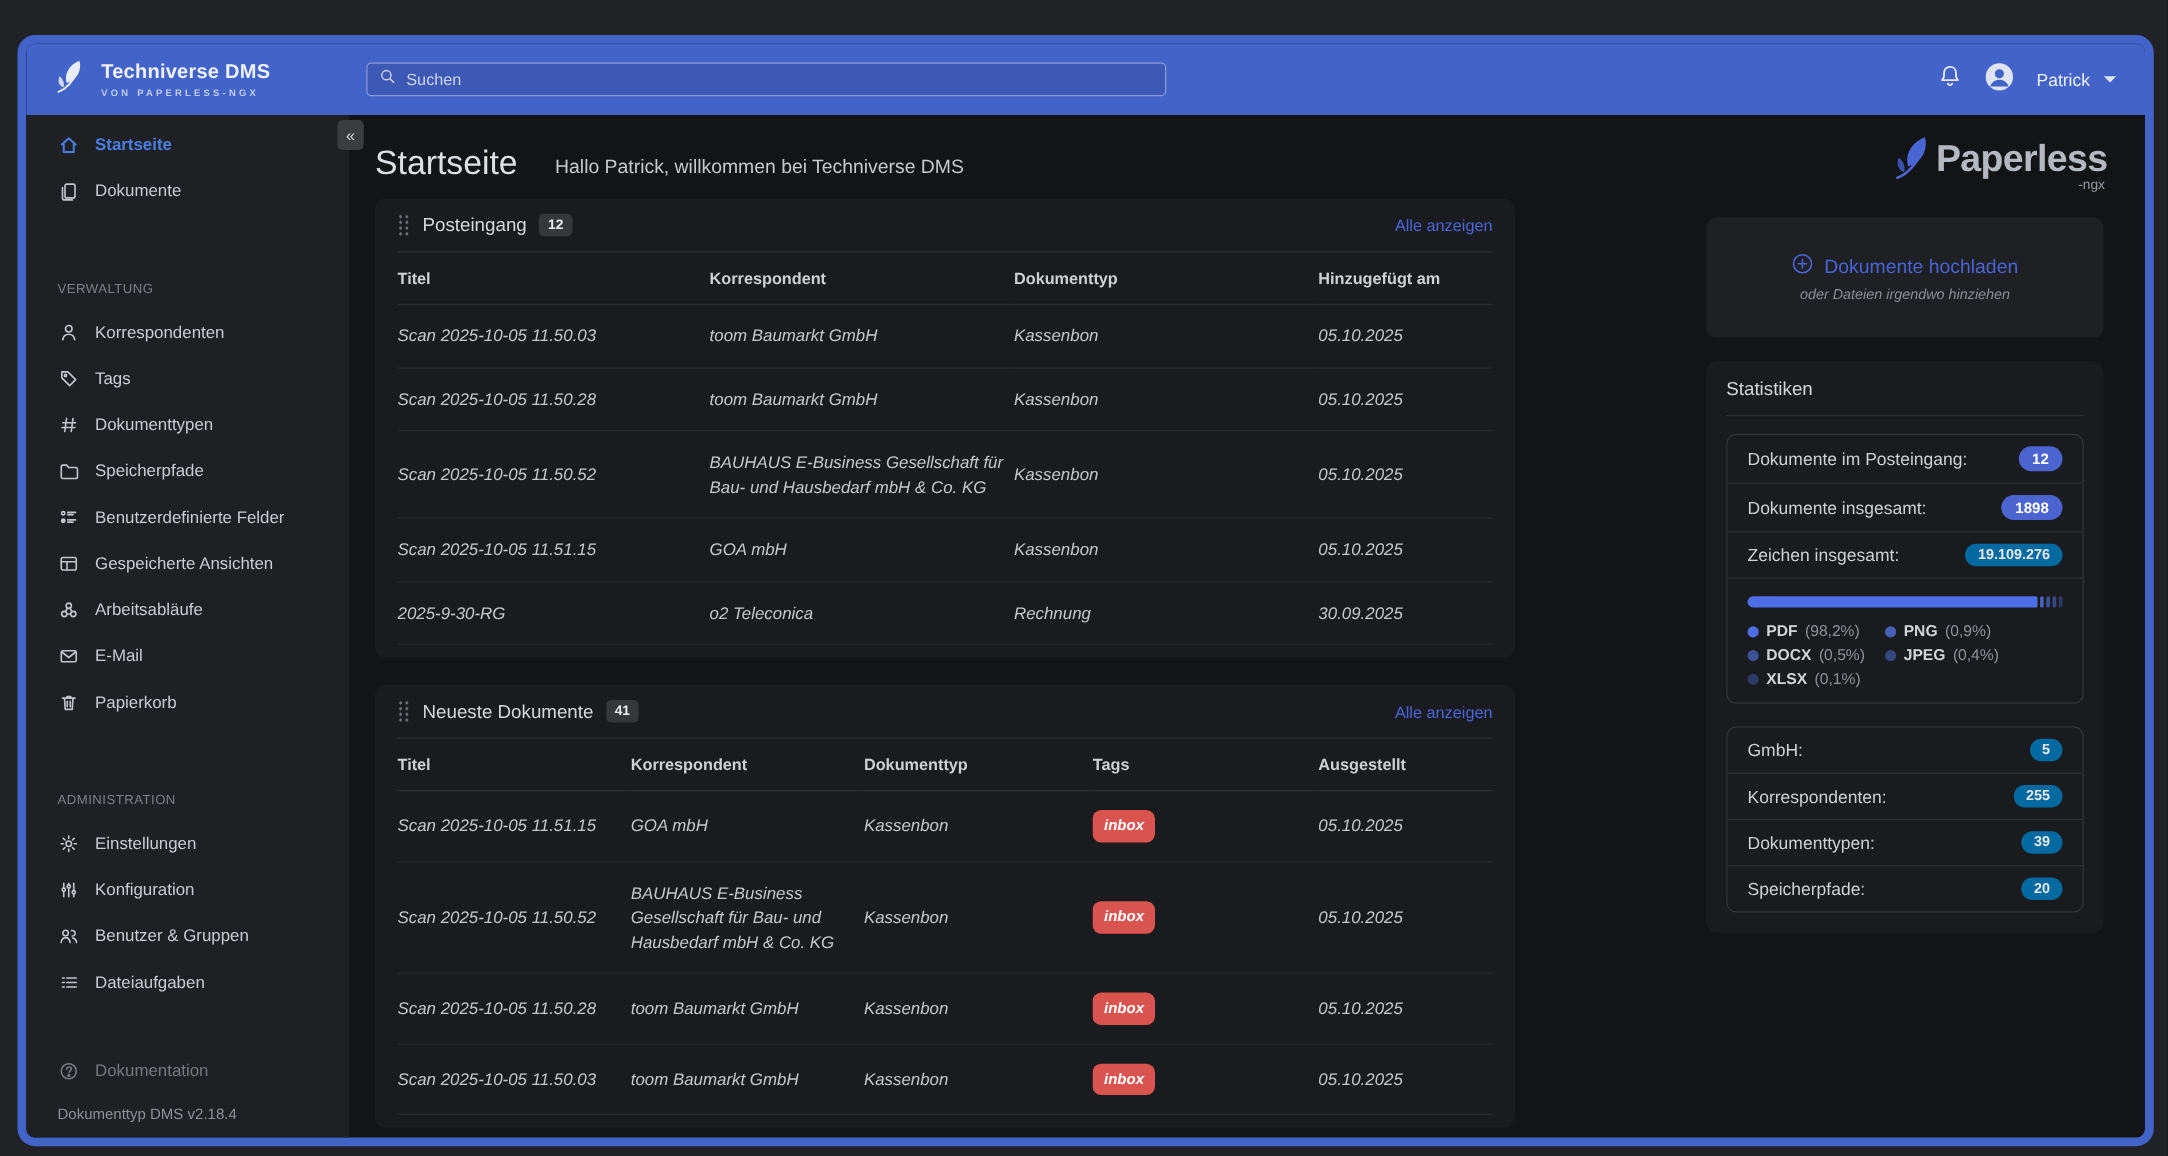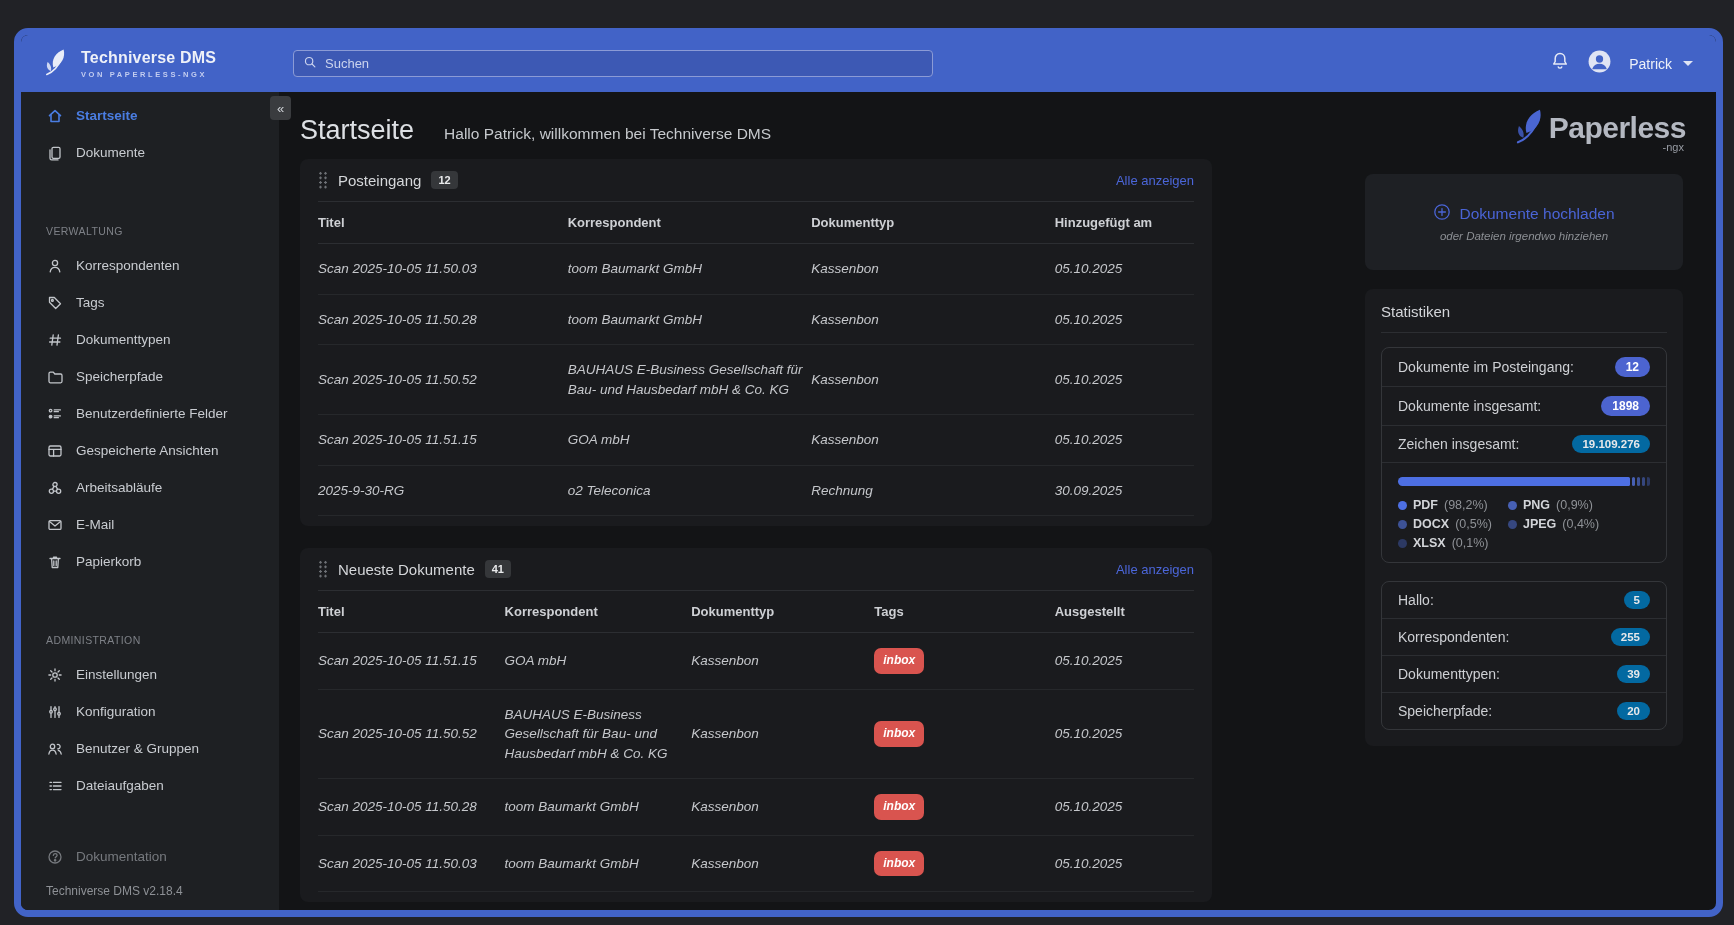--- a/index.html
+++ b/index.html
@@ -317,21 +317,21 @@
         <div class="nav-item dim">
           <span class="ic">
             <svg width="16" height="16" viewBox="0 0 16 16" class="line-ic">
               <circle cx="8" cy="8" r="6"></circle>
               <path d="M6.3 6.3c.2-1 1-1.7 2-1.7s1.8.7 1.8 1.6c0 1.3-1.7 1.5-1.9 2.7"></path>
               <circle cx="8.1" cy="11.3" r=".7" fill="#76797e"></circle>
             </svg>
           </span>
           <span>Dokumentation</span>
         </div>
-        <div class="version">Techniverse DMS v2.18.4</div>
+        <div class="version">Dokumenttyp DMS v2.18.4</div>
       </div>
     </div>
 
     <div class="main">
 
       <div class="title-row">
         <span class="page-title">Startseite</span>
         <span class="greeting">Hallo Patrick, willkommen bei Techniverse DMS</span>
         <span class="pl-logo">
           <span class="pl-logo-row">
@@ -531,21 +531,21 @@
                     <span class="dot" style="background: rgb(44, 57, 99);"></span>
                     <span class="nm">XLSX</span>
                     <span class="pc">(0,1%)</span>
                   </span>
                 </div>
               </div>
             </div>
 
             <div class="group">
               <div class="stat-row">
-                <span>Hallo:</span>
+                <span>GmbH:</span>
                 <span class="pill gray">5</span>
               </div>
               <div class="stat-row">
                 <span>Korrespondenten:</span>
                 <span class="pill gray">255</span>
               </div>
               <div class="stat-row">
                 <span>Dokumenttypen:</span>
                 <span class="pill gray">39</span>
               </div>

